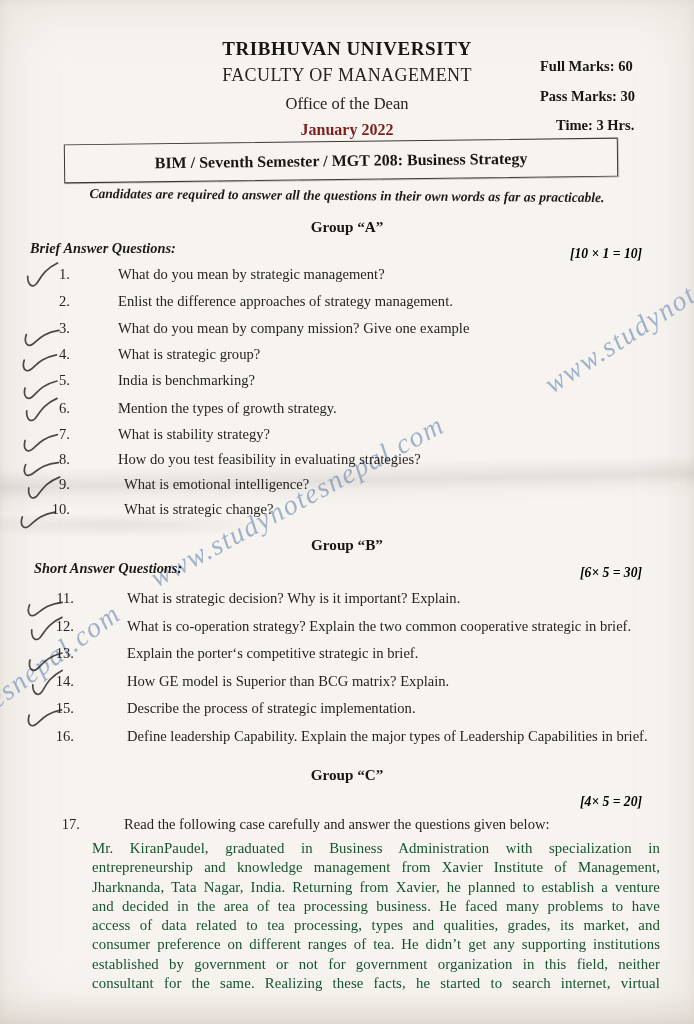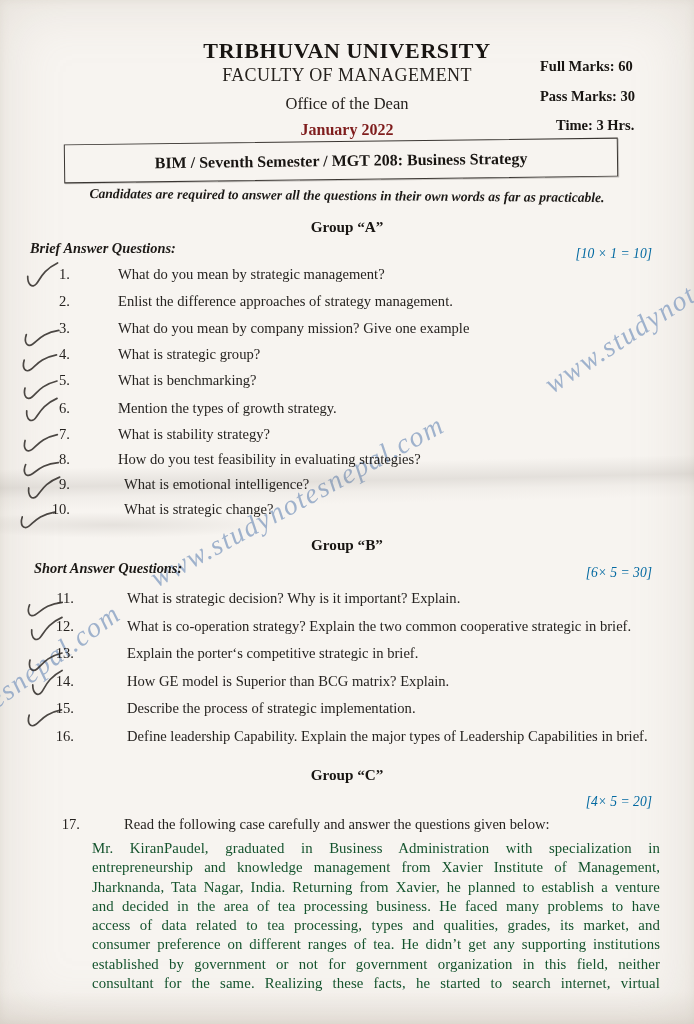--- a/index.html
+++ b/index.html
@@ -9,41 +9,41 @@
     font-family:"Liberation Serif","DejaVu Serif",serif;
   }
   #page{
     position:relative;width:694px;height:1024px;overflow:hidden;
     background:#f7f4f0;
     box-shadow:inset 0 0 60px rgba(180,168,155,0.28), inset 0 0 8px rgba(200,190,180,0.25);
     color:#2a2724;
   }
   
   .center-line{position:absolute;left:0;width:694px;text-align:center;}
-  #univ{top:38px;font-size:22px;font-weight:bold;letter-spacing:.6px;color:#181512;}
+  #univ{top:38px;font-size:19px;font-weight:bold;letter-spacing:.6px;color:#181512;}
   #faculty{top:65px;font-size:18px;letter-spacing:.4px;color:#26221e;}
   #office{top:94px;font-size:16.5px;color:#26221e;}
   #edate{top:121px;font-size:16px;font-weight:bold;color:#7f1d1d;}
   .marks-line{position:absolute;left:540px;font-size:14.5px;font-weight:bold;color:#181512;white-space:nowrap;}
   #fullmarks{top:58px;} #passmarks{top:88px;} #timelimit{top:117px;margin-left:16px;}
   #coursebox{
     position:absolute;left:64px;top:141px;width:552px;height:37px;
     border:1.6px solid #3a3632;transform:rotate(-0.7deg);
     text-align:center;line-height:37px;font-size:16px;font-weight:bold;color:#181512;
     box-shadow:1px 1px 0 rgba(60,55,50,.25);
   }
   #instruction{
     position:absolute;left:0;top:188px;width:694px;text-align:center;
     font-size:13.6px;font-weight:bold;font-style:italic;color:#1c1916;
     transform:rotate(0.45deg);
   }
   
   .group-title{position:absolute;left:0;width:694px;text-align:center;font-size:15.2px;font-weight:bold;color:#181512;}
   .section-label{position:absolute;left:30px;font-size:14.4px;font-weight:bold;font-style:italic;color:#1c1916;}
-  .section-marks{position:absolute;right:42px;font-size:13.6px;font-weight:normal;font-style:italic;color:#0369a1;white-space:nowrap;}
+  .section-marks{position:absolute;right:52px;font-size:13.6px;font-weight:bold;font-style:italic;color:#000000;white-space:nowrap;}
   
   .q{position:absolute;left:0;width:694px;height:22px;font-size:14.6px;color:#262320;}
   .qno{position:absolute;width:34px;text-align:right;}
   .qtext{position:absolute;white-space:nowrap;margin-left:32px;}
   .ga .qno{left:36px;} .ga .qtext{left:86px;}
   .gb .qno{left:40px;} .gb .qtext{left:95px;}
   .gc .qno{left:46px;} .gc .qtext{left:92px;}
   .tick{position:absolute;width:36px;height:26px;pointer-events:none;}
   .tick svg{width:100%;height:100%;}
   .tick path{fill:none;stroke:#332f2b;stroke-width:1.7;stroke-linecap:round;opacity:.88;}
@@ -119,21 +119,21 @@
   <div class="q ga" style="top:346px">
     <span class="qno"><span class="tick" style="left:-14px;top:5px;transform:rotate(3deg)"><svg viewBox="0 0 36 24">
             <path d="M2 9 C 0 17, 4 22, 9 18 C 14 14, 18 6, 34 2"></path>
           </svg></span><span>4.</span></span>
     <span class="qtext">What is strategic group?</span>
   </div>
   <div class="q ga" style="top:372px">
     <span class="qno"><span class="tick" style="left:-13px;top:6px"><svg viewBox="0 0 36 24">
             <path d="M2 9 C 0 17, 4 22, 9 18 C 14 14, 18 6, 34 2"></path>
           </svg></span><span>5.</span></span>
-    <span class="qtext">What is benchmarking?</span>
+    <span class="qtext">India is benchmarking?</span>
   </div>
   <div class="q ga" style="top:400px">
     <span class="qno"><span class="tick" style="left:-11px;top:-2px;transform:rotate(-10deg)"><svg viewBox="0 0 36 24">
             <path d="M2 9 C 0 17, 4 22, 9 18 C 14 14, 18 6, 34 2"></path>
           </svg></span><span>6.</span></span>
     <span class="qtext">Mention the types of growth strategy.</span>
   </div>
   <div class="q ga" style="top:426px">
     <span class="qno"><span class="tick" style="left:-13px;top:5px;transform:rotate(2deg)"><svg viewBox="0 0 36 24">
             <path d="M2 9 C 0 17, 4 22, 9 18 C 14 14, 18 6, 34 2"></path>

